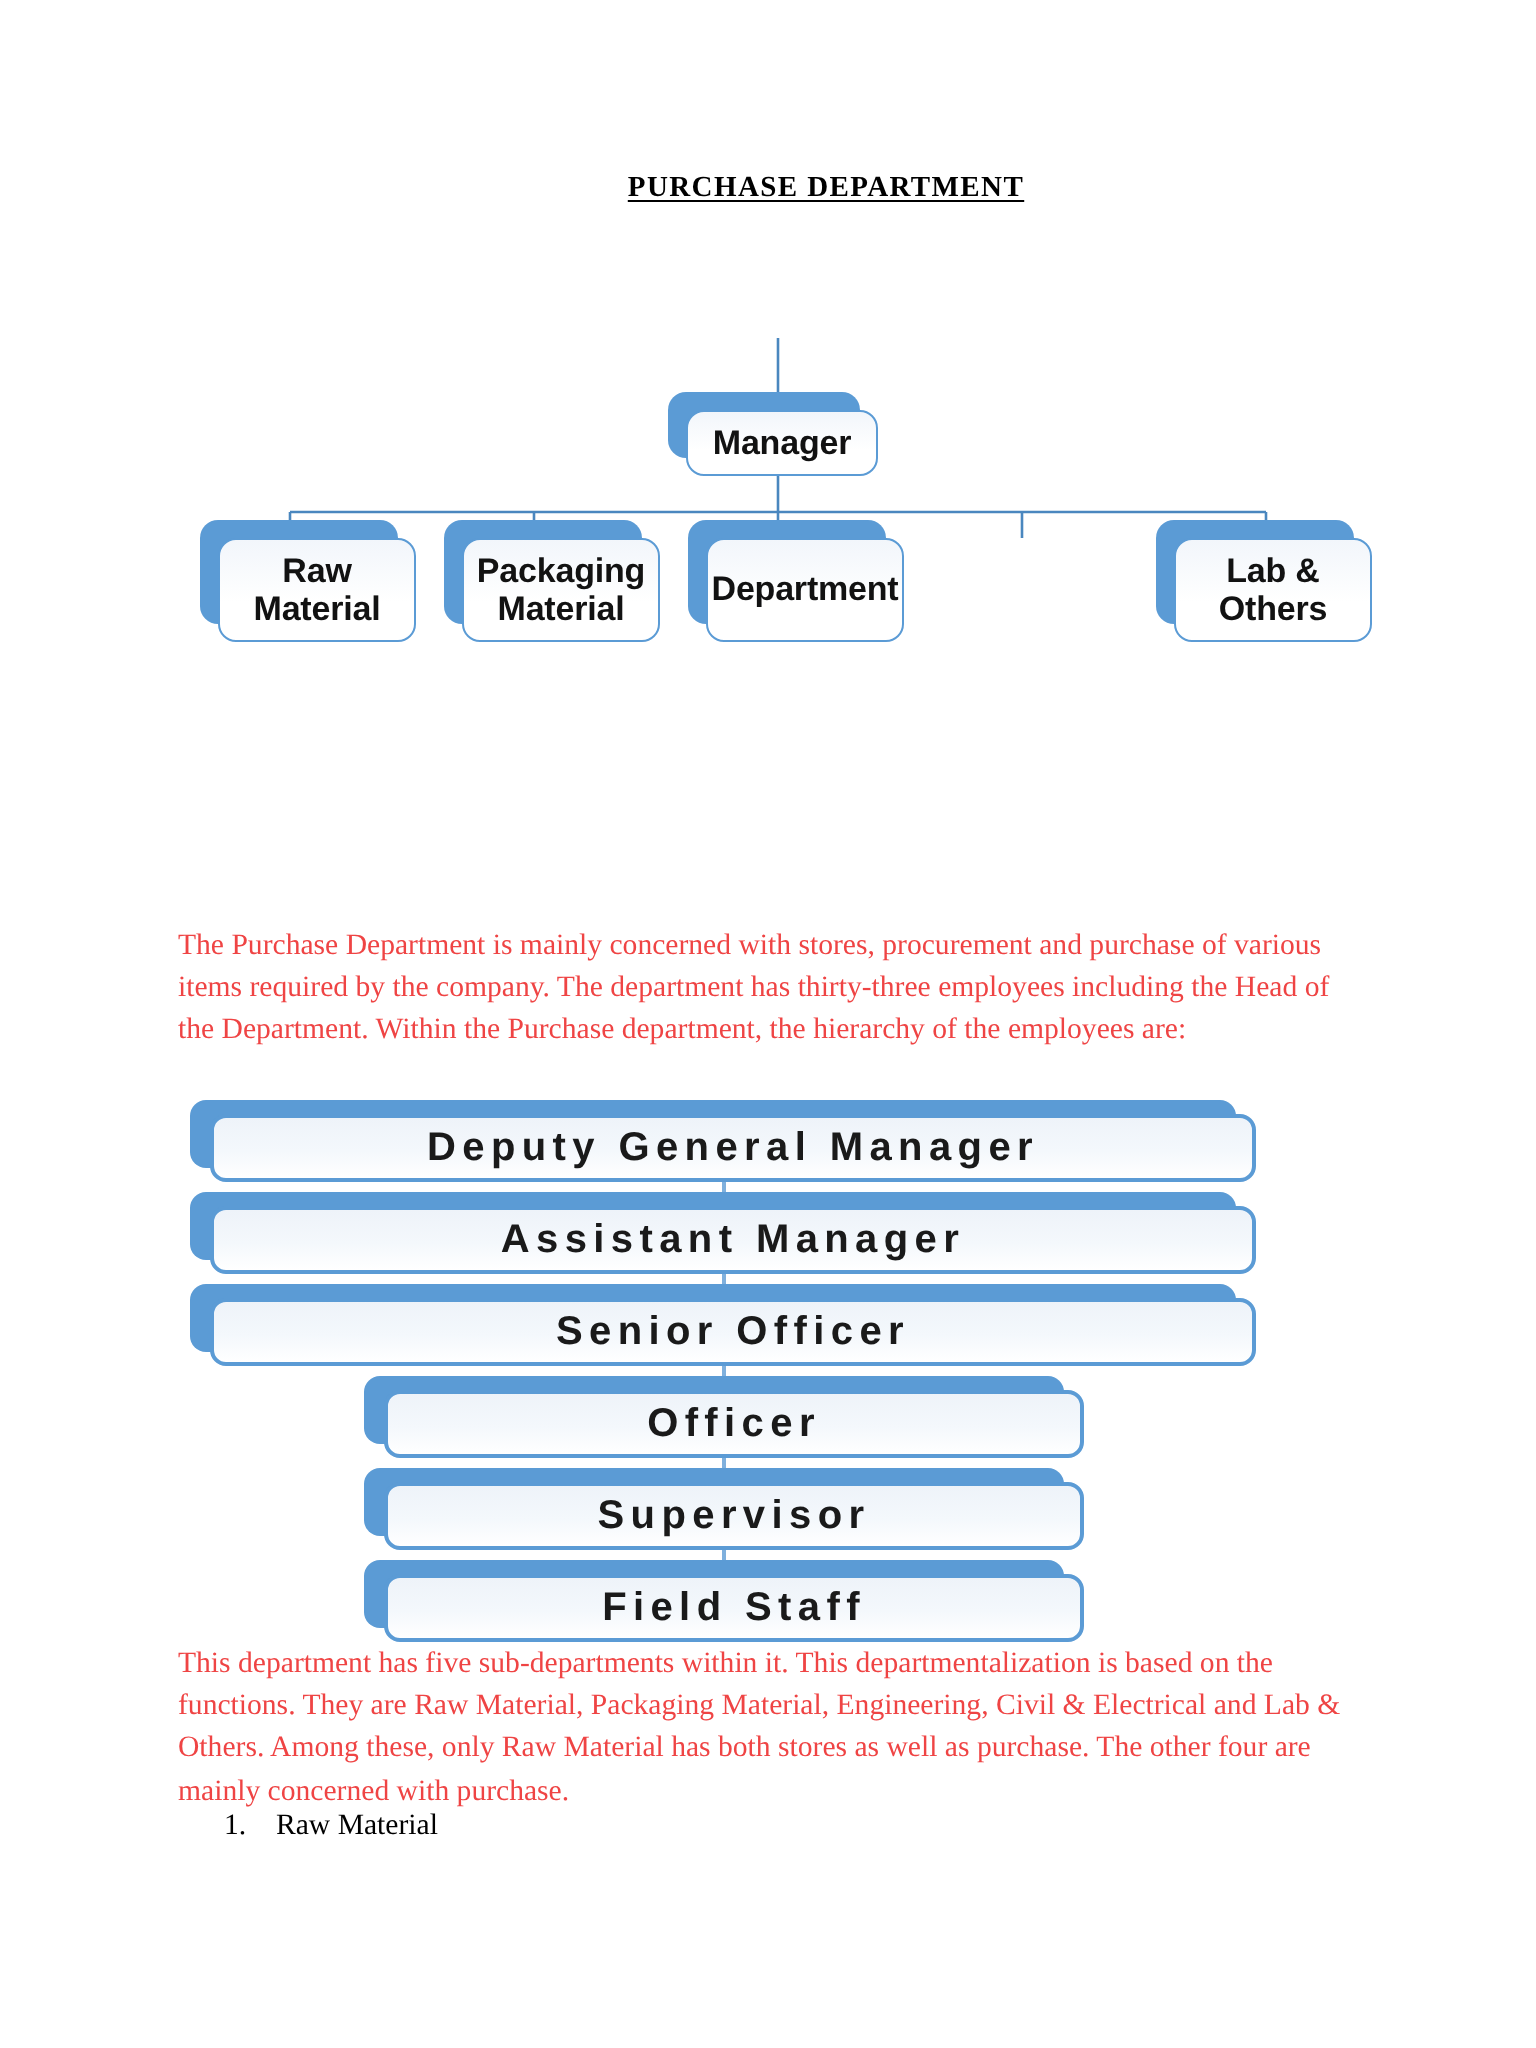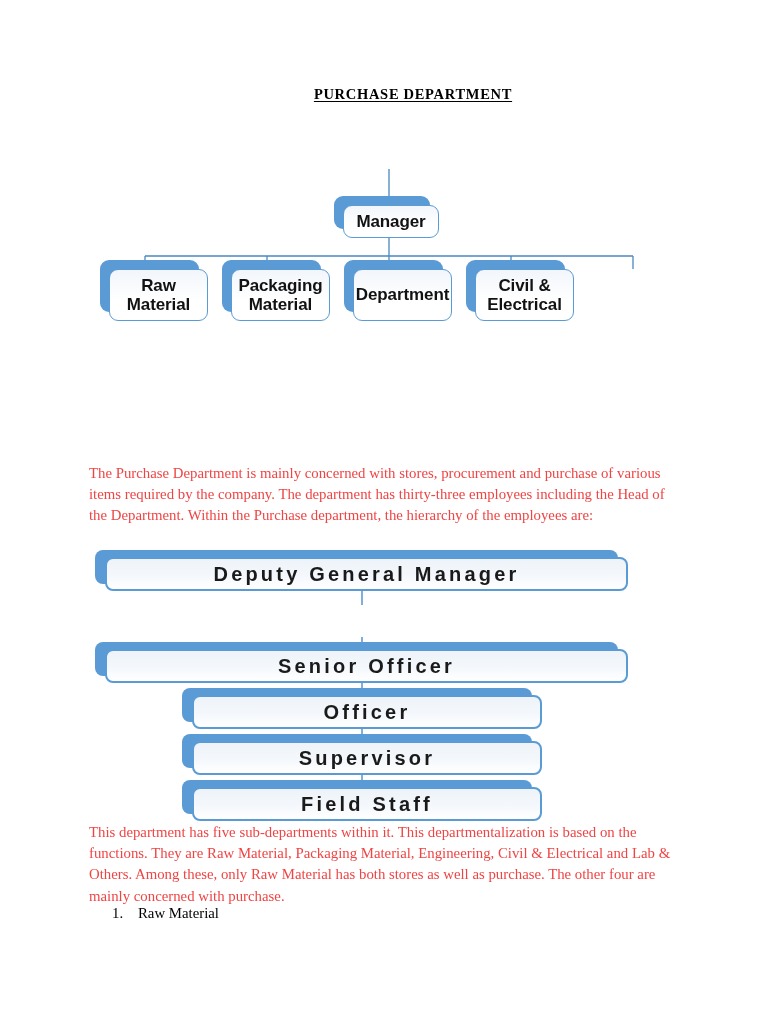--- a/index.html
+++ b/index.html
@@ -205,27 +205,27 @@
       </div>
     </div>
 
     <div class="node small" style="left:344px; top:152px; width:99px; height:52px;">
       <div class="plate"></div>
       <div class="face">
         <span class="txt">Department</span>
       </div>
     </div>
 
-    <div class="node small" style="left:466px; top:152px; width:99px; height:52px;">
-      <div class="plate"></div>
-      <div class="face">
-        <span class="txt">Civil &amp; Electrical</span>
-      </div>
-    </div>
-
+
+    <div class="node small" style="left:578px; top:152px; width:99px; height:52px;">
+      <div class="plate"></div>
+      <div class="face">
+        <span class="txt">Lab &amp; Others</span>
+      </div>
+    </div>
   </div>
 
   <div class="para p1">The Purchase Department is mainly concerned with stores, procurement and purchase of various items required by the company. The department has thirty-three employees including the Head of the Department. Within the Purchase department, the hierarchy of the employees are:</div>
 
   <div class="hierarchy">
 
     <svg class="hier-links" width="768" height="272" viewBox="0 0 768 272">
       <line x1="362" y1="43" x2="362" y2="57" stroke="#7fb0dd" stroke-width="2"></line>
       <line x1="362" y1="89" x2="362" y2="103" stroke="#7fb0dd" stroke-width="2"></line>
       <line x1="362" y1="134" x2="362" y2="149" stroke="#7fb0dd" stroke-width="2"></line>
@@ -233,20 +233,26 @@
       <line x1="362" y1="226" x2="362" y2="240" stroke="#7fb0dd" stroke-width="2"></line>
     </svg>
 
     <div class="bar" style="left:95px; top:2px; width:523px; height:34px;">
       <div class="plate"></div>
       <div class="face">
         <span class="txt">Deputy General Manager</span>
       </div>
     </div>
 
+    <div class="bar" style="left:95px; top:48px; width:523px; height:34px;">
+      <div class="plate"></div>
+      <div class="face">
+        <span class="txt">Assistant Manager</span>
+      </div>
+    </div>
 
     <div class="bar" style="left:95px; top:94px; width:523px; height:34px;">
       <div class="plate"></div>
       <div class="face">
         <span class="txt">Senior Officer</span>
       </div>
     </div>
 
     <div class="bar" style="left:182px; top:140px; width:350px; height:34px;text-align:center;">
       <div class="plate"></div>

